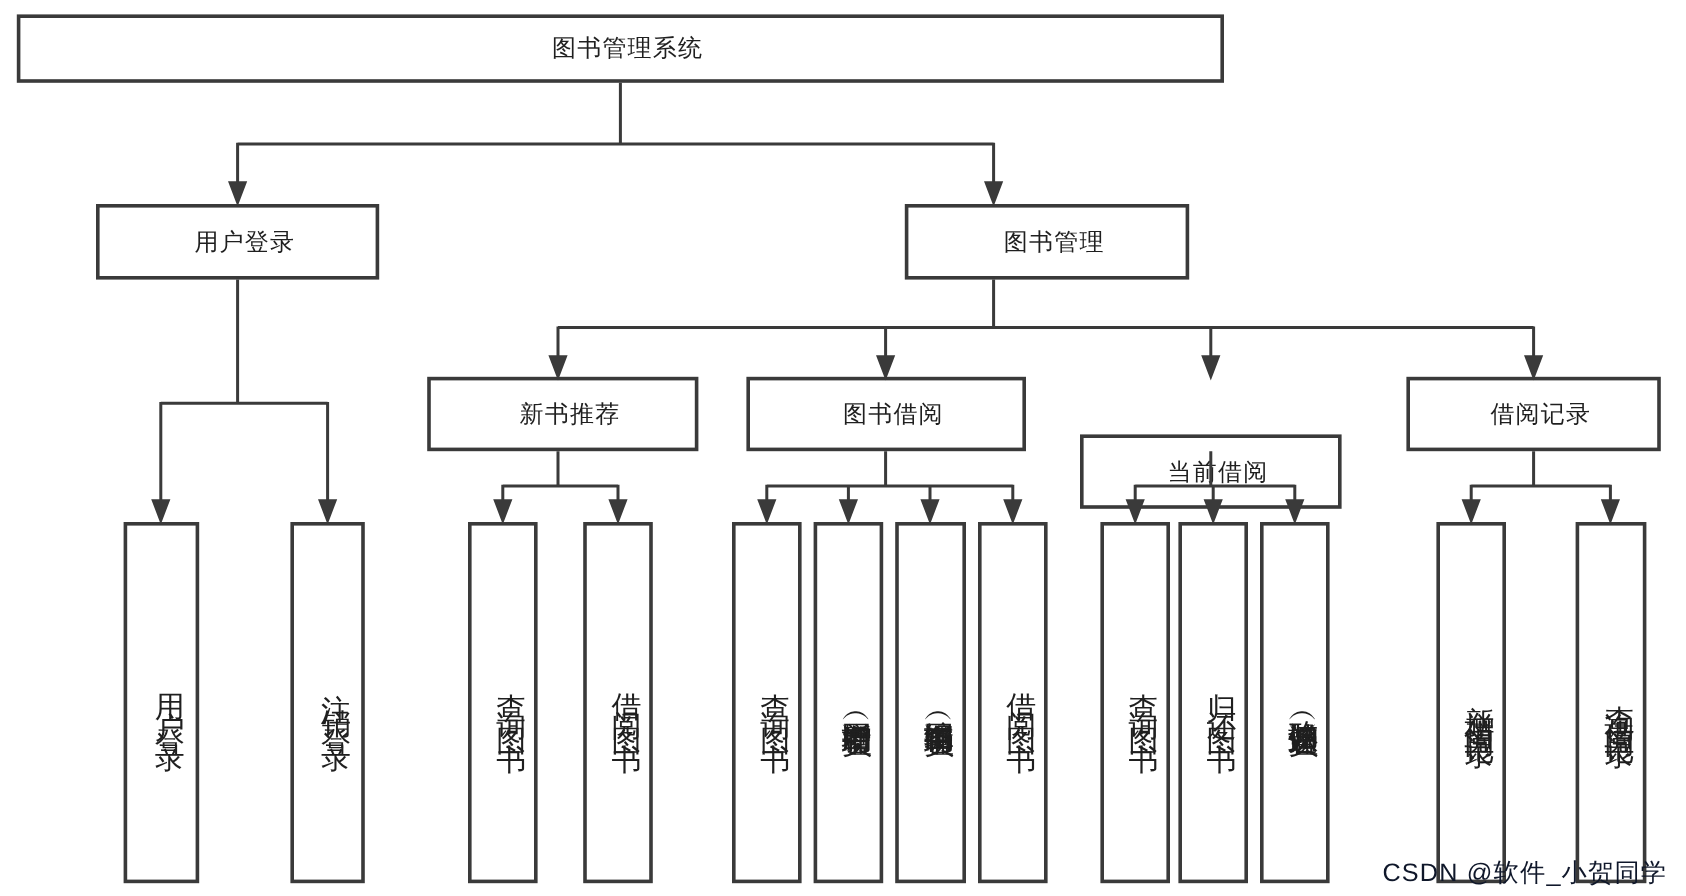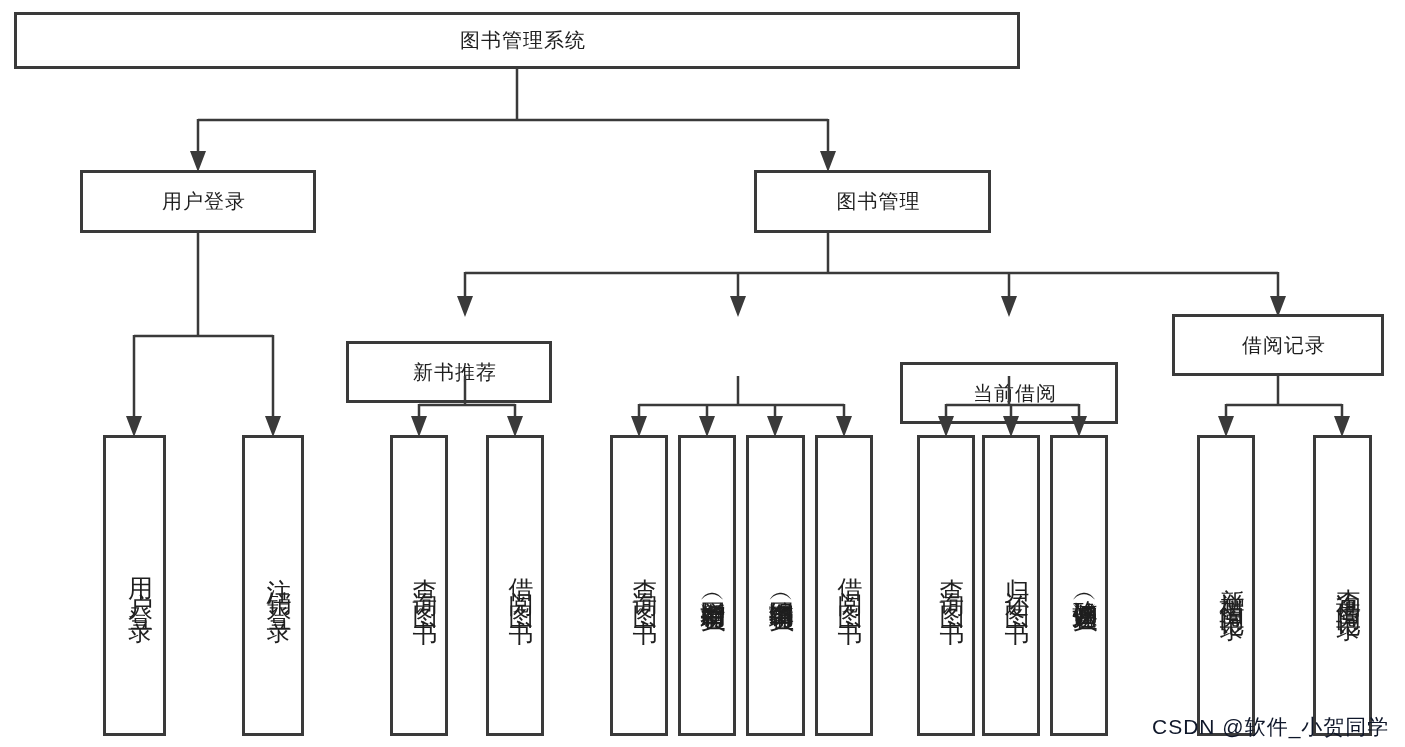--- a/index.html
+++ b/index.html
@@ -61,22 +61,25 @@
     <span>图书管理系统</span>
   </div>
 
   <div class="box h" style="left:80px; top:170px; width:236px; height:63px;">
     <span>用户登录</span>
   </div>
   <div class="box h" style="left:710px; top:170px; width:237px; height:63px;margin-left:44px;">
     <span>图书管理</span>
   </div>
 
-  <div class="box h" style="left:346px; top:314px; width:206px; height:62px;margin-top:27px;">
+  <div class="box h" style="left:356px; top:314px; width:226px; height:62px;">
     <span>新书推荐</span>
+  </div>
+  <div class="box h" style="left:622px; top:314px; width:233px; height:62px;">
+    <span>图书借阅</span>
   </div>
   <div class="box h" style="left:900px; top:314px; width:218px; height:62px;margin-top:48px;">
     <span>当前借阅</span>
   </div>
   <div class="box h" style="left:1172px; top:314px; width:212px; height:62px;">
     <span>借阅记录</span>
   </div>
 
   <div class="box v sp-lg" style="left:103px; width:63px;">
     <span>用户登录</span>

